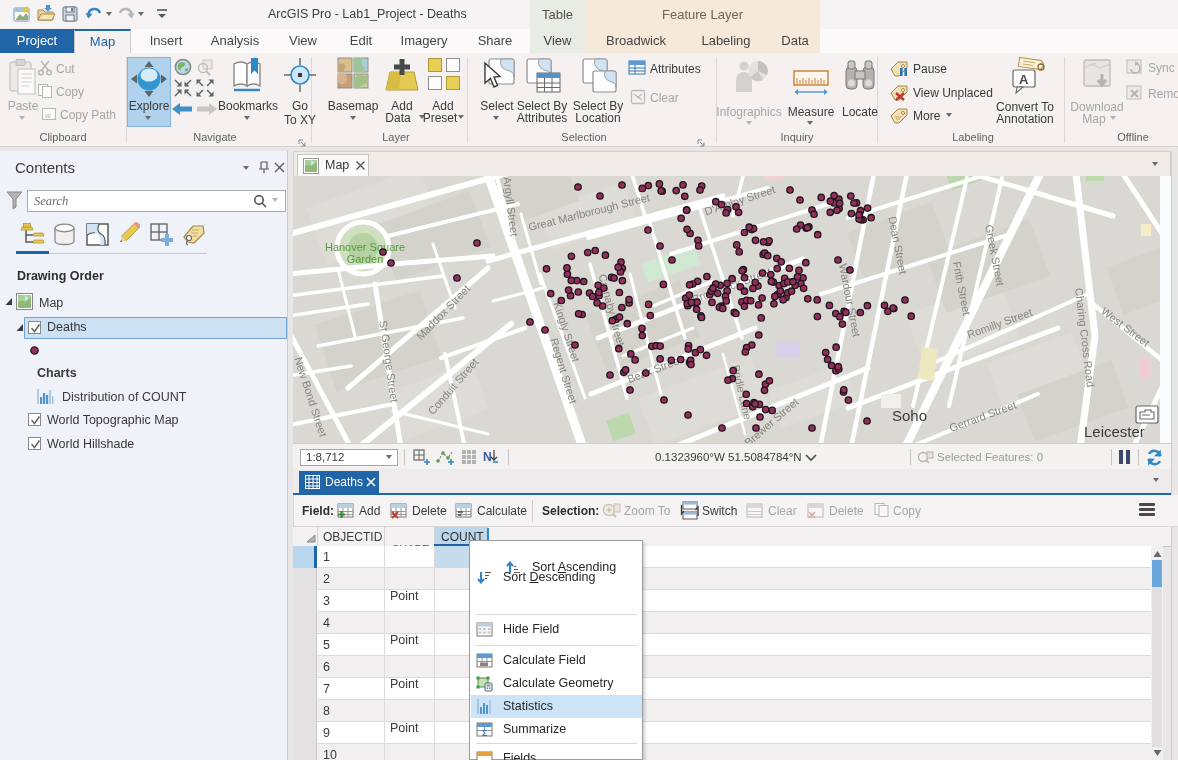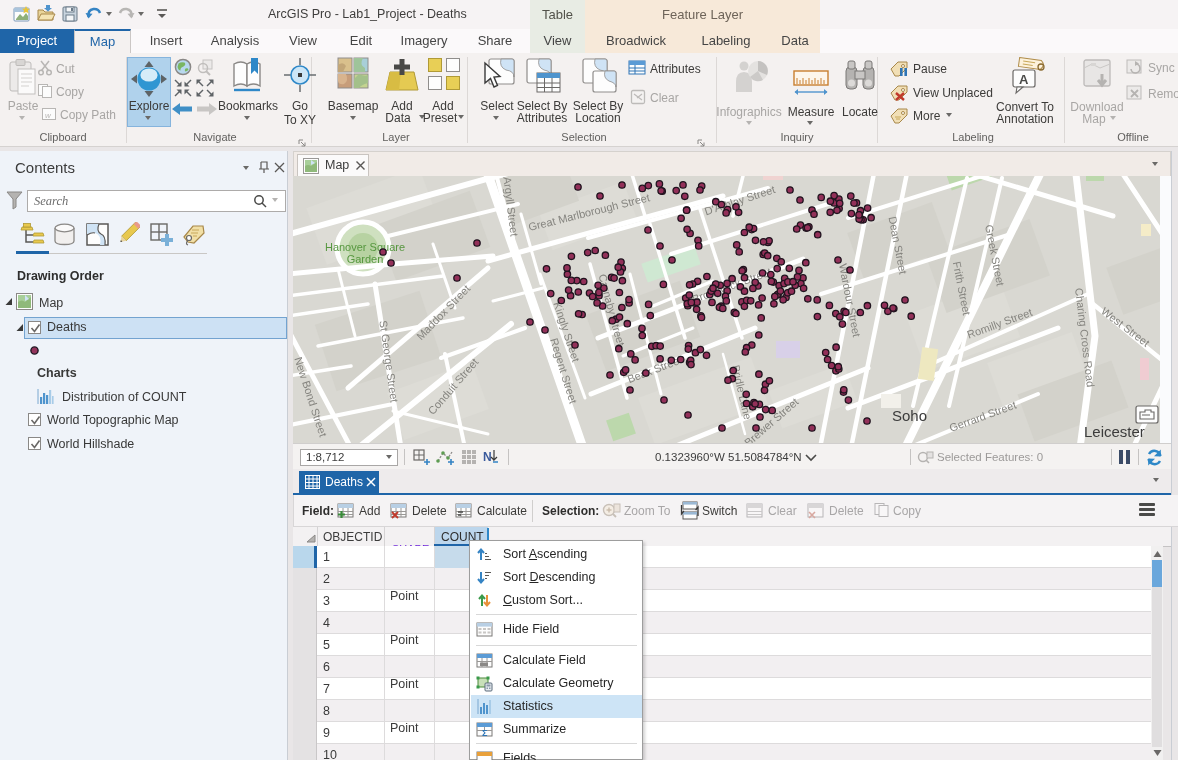--- a/index.html
+++ b/index.html
@@ -1194,48 +1194,41 @@
 <svg class="abs" style="left:2px;top:4px;" width="9" height="8">
       <path d="M4.5 1 L8.5 7 L0.5 7 Z" fill="#6a6867"></path>
     </svg>
 <div class="abs" style="left:1px;top:14px;width:10px;height:27px;background:#6aa7dc;"></div>
 <div class="abs" style="left:1px;top:41px;width:10px;height:160px;background:#e0dedf;"></div>
 <svg class="abs" style="left:2px;top:203px;" width="9" height="8">
       <path d="M4.5 7 L8.5 1 L0.5 1 Z" fill="#6a6867"></path>
     </svg>
 </div>
 <div class="abs" id="ctxmenu">
-<div class="mitem" style="top:2px;">
+<div class="mitem" style="top:15px;margin-left:29px;">
       <svg class="micon" viewBox="0 0 17 17">
         <path d="M5 14 L5 4 M2 7 L5 3.5 L8 7" fill="none" stroke="#3584c4" stroke-width="2"></path>
         <g stroke="#5a5856">
           <line x1="9" y1="13.5" x2="15" y2="13.5"></line>
           <line x1="9" y1="10.5" x2="13" y2="10.5"></line>
           <line x1="9" y1="7.5" x2="11" y2="7.5"></line>
         </g>
       </svg>
       <span class="lbl">Sort <u>A</u>scending</span>
     </div>
 <div class="mitem" style="top:25px;">
       <svg class="micon" viewBox="0 0 17 17">
         <path d="M5 3 L5 13 M2 10 L5 13.5 L8 10" fill="none" stroke="#3584c4" stroke-width="2"></path>
         <g stroke="#5a5856">
           <line x1="9" y1="3.5" x2="15" y2="3.5"></line>
           <line x1="9" y1="6.5" x2="13" y2="6.5"></line>
           <line x1="9" y1="9.5" x2="11" y2="9.5"></line>
         </g>
       </svg>
       <span class="lbl">Sort <u>D</u>escending</span>
-    </div>
-<div class="mitem" style="top:48px;">
-      <svg class="micon" viewBox="0 0 17 17">
-        <path d="M6 14 L6 4 M3 7 L6 3.5 L9 7" fill="none" stroke="#3a9a4a" stroke-width="2"></path>
-        <path d="M11 3 L11 13 M8 10 L11 13.5 L14 10" fill="none" stroke="#e8913a" stroke-width="2"></path>
-      </svg>
-      <span class="lbl"><u>C</u>ustom Sort...</span>
     </div>
 <div class="msep" style="top:73px;"></div>
 <div class="mitem" style="top:77px;">
       <svg class="micon" viewBox="0 0 17 17">
         <rect x="1" y="2" width="15" height="13" fill="#fdfdfd" stroke="#7a7876"></rect>
         <rect x="1" y="2" width="15" height="3.6" fill="#b8cfe4"></rect>
         <g fill="#c8c6c4">
           <rect x="2.5" y="7" width="3" height="2"></rect>
           <rect x="7" y="7" width="3" height="2"></rect>
           <rect x="11.5" y="7" width="3" height="2"></rect>

